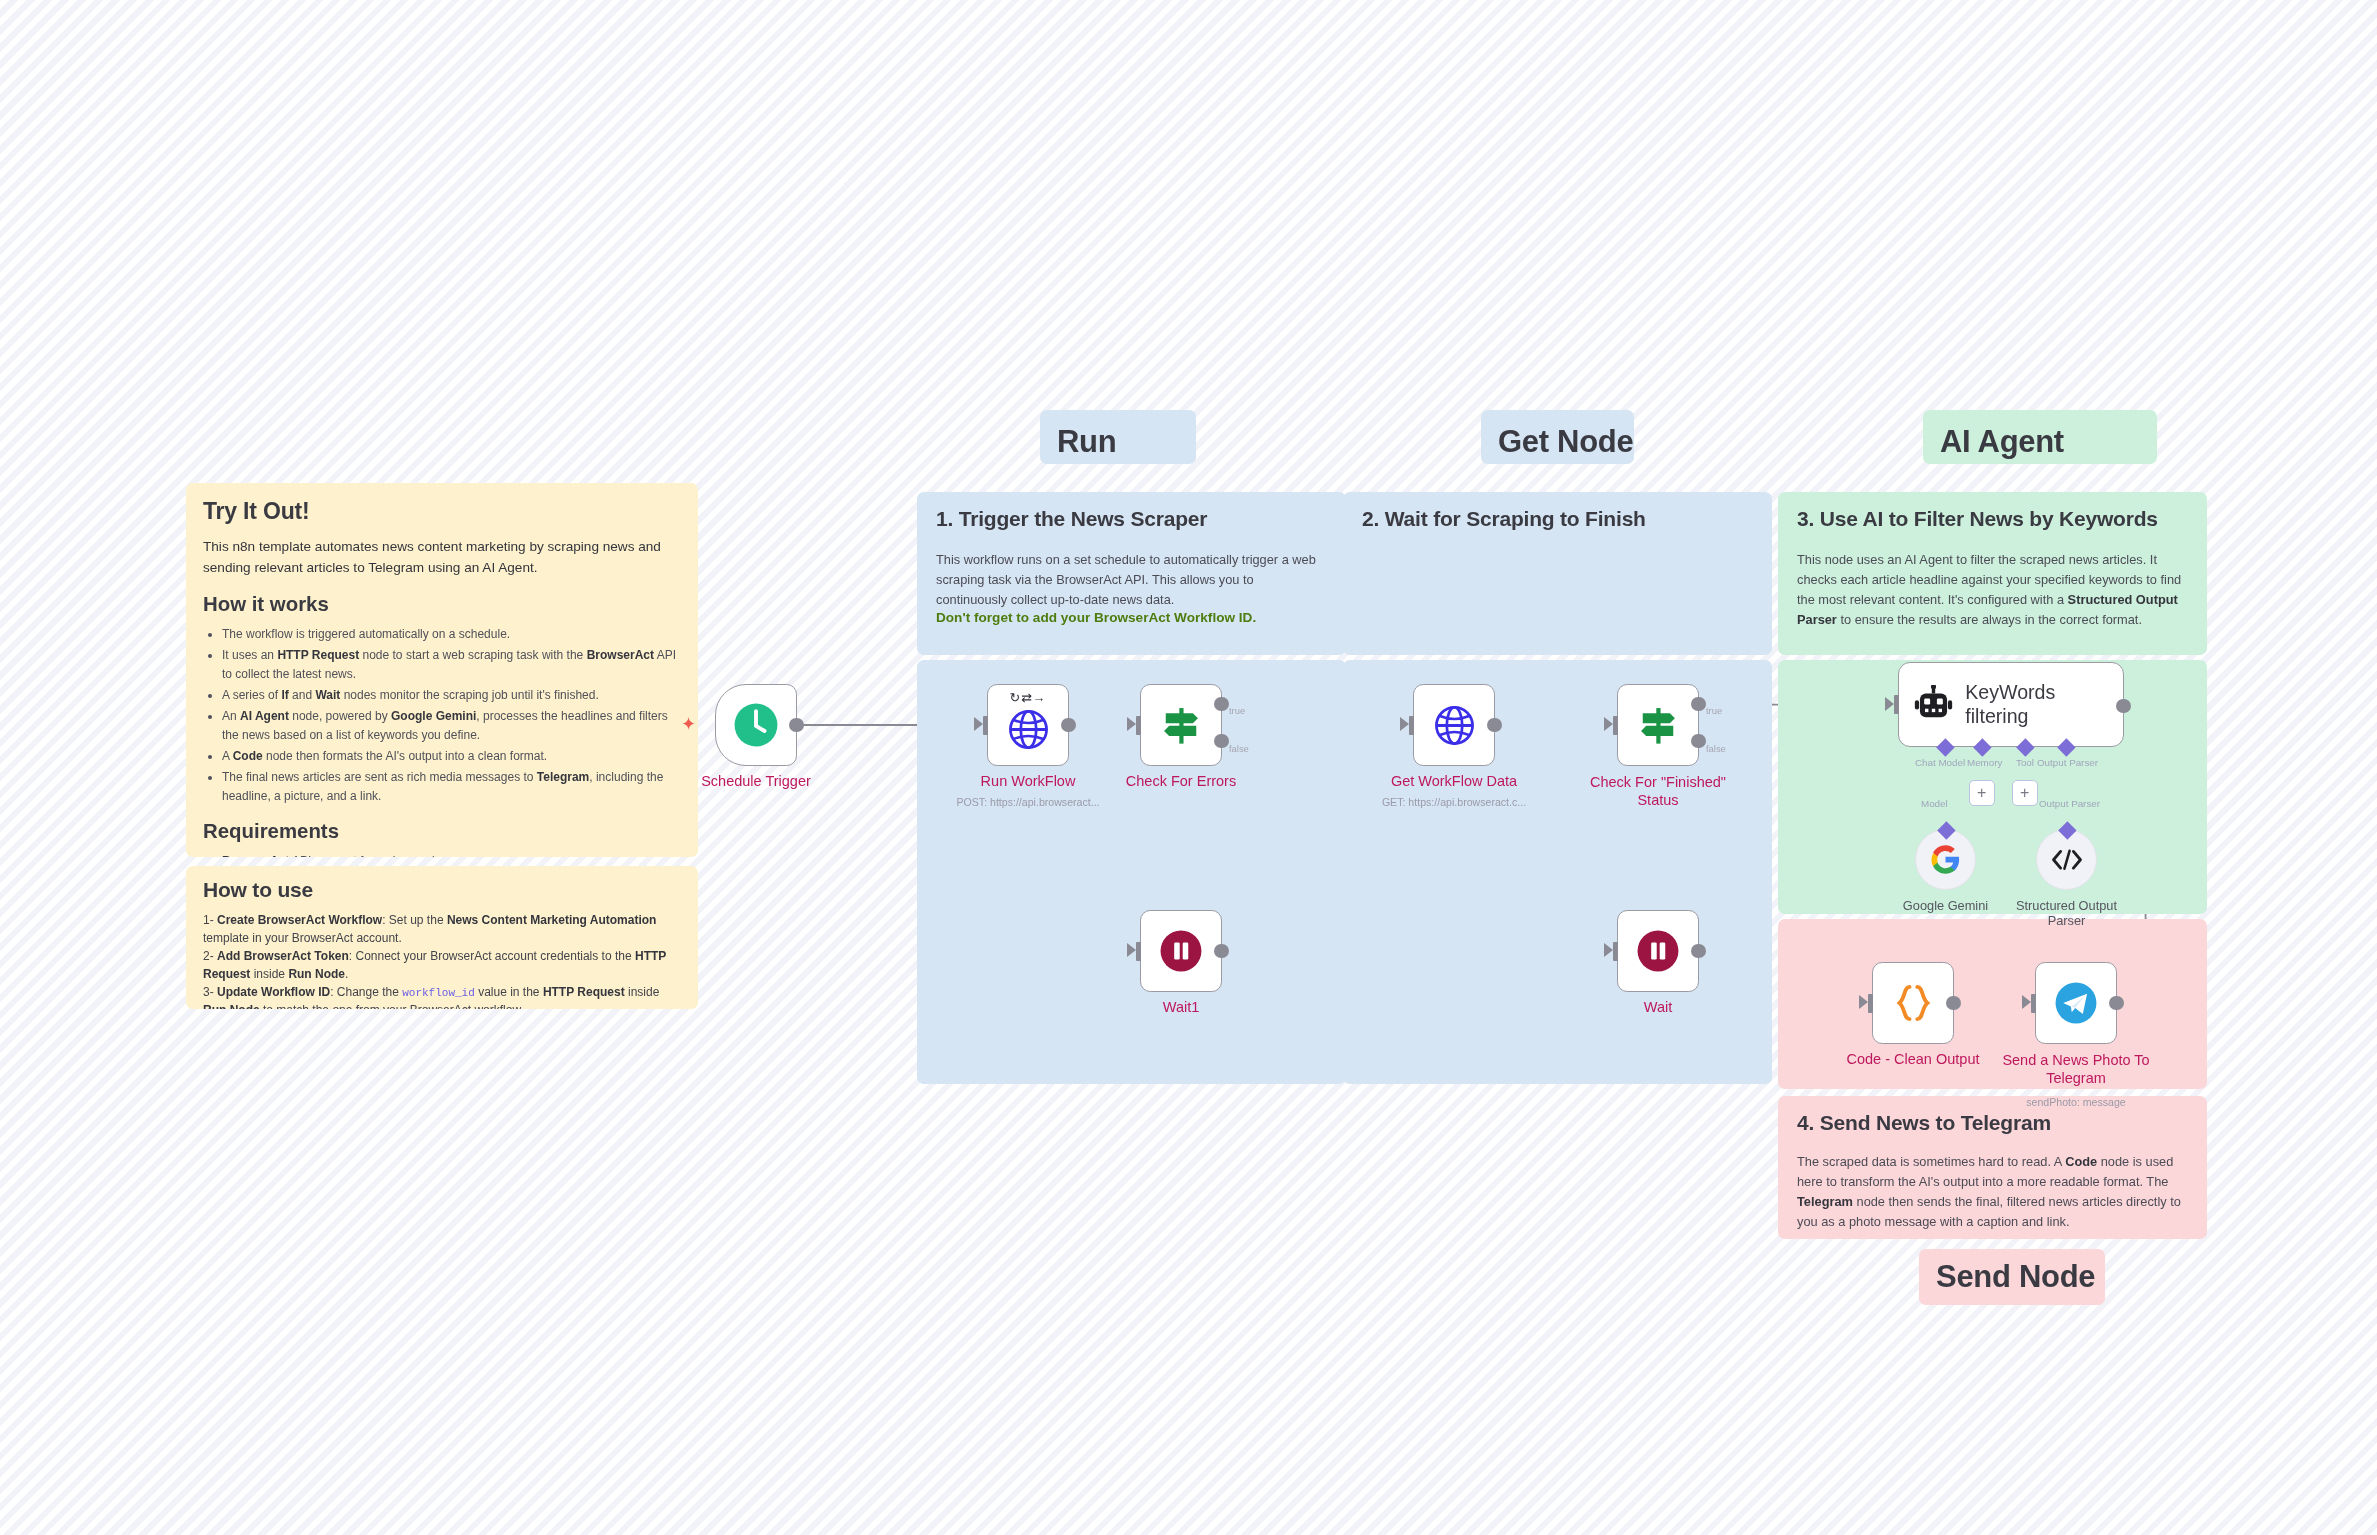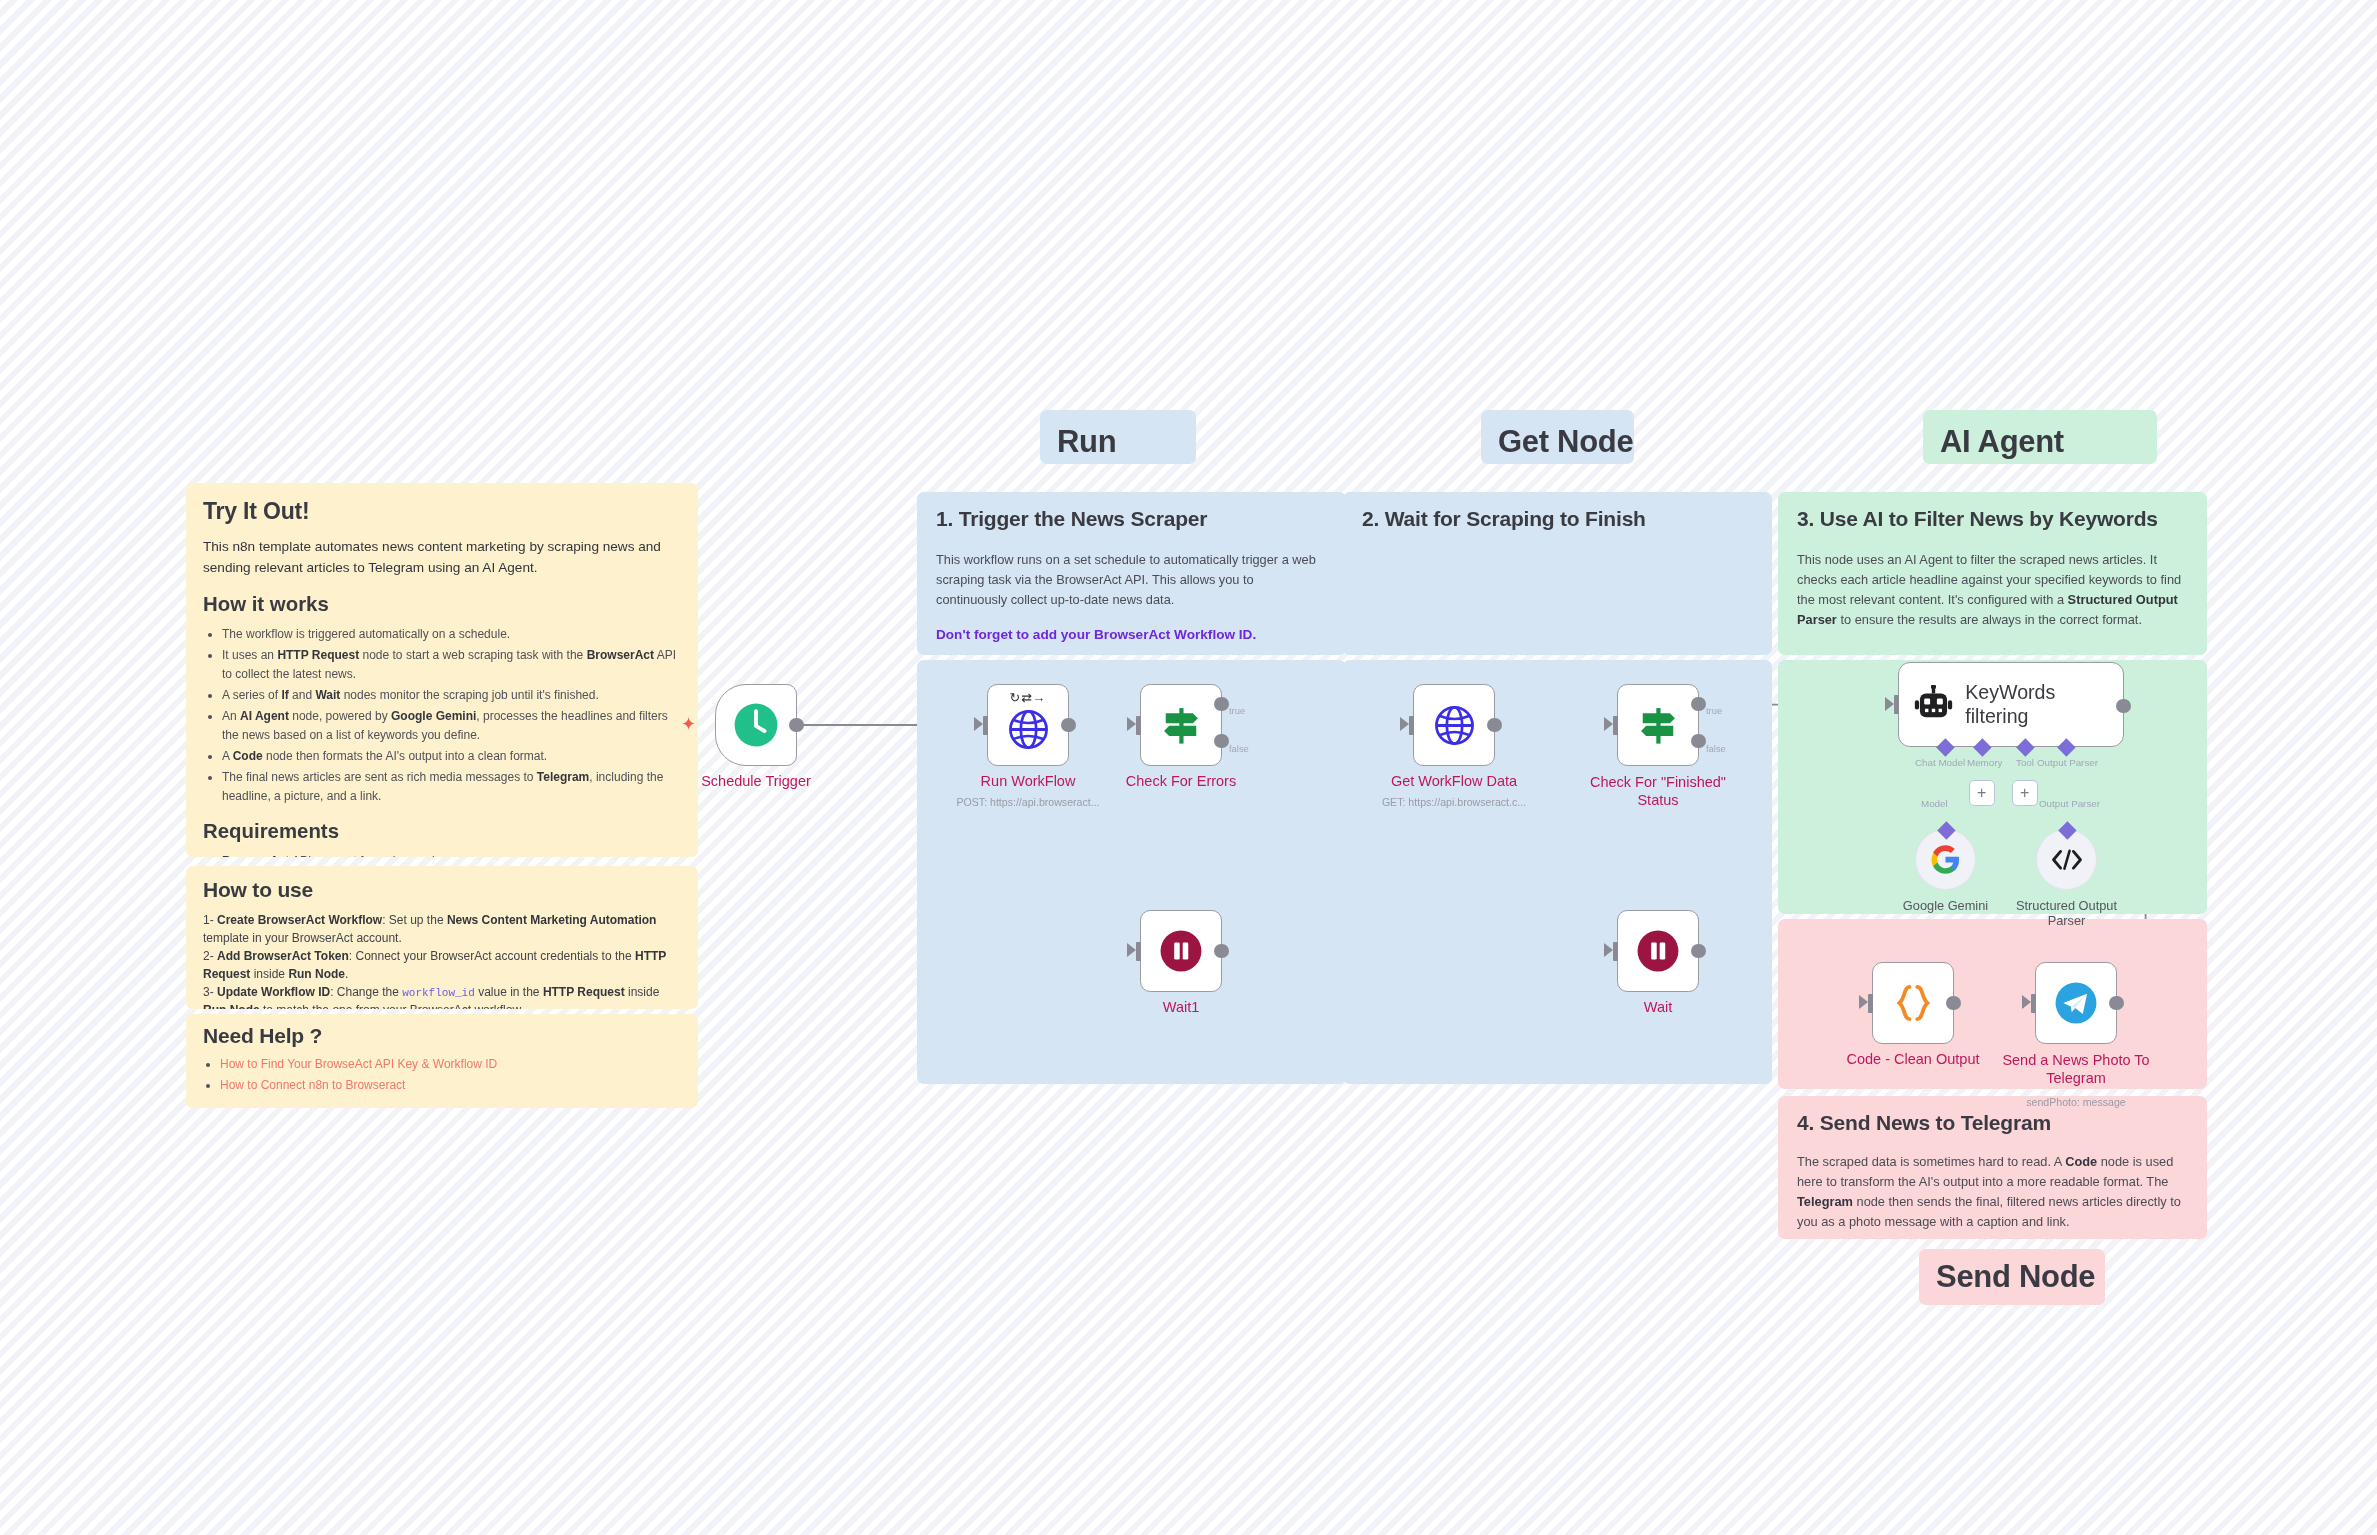--- a/index.html
+++ b/index.html
@@ -225,50 +225,41 @@
 
   <div class="note yellow" style="left:186px; top:866px; width:512px; height:143px;">
     <div class="note-inner" style="padding:12px 17px;">
       <h1 style="font-size:21px; margin-bottom:8.5px;">How to use</h1>
       <p style="font-size:12px; line-height:1.5;">1- <b>Create BrowserAct Workflow</b>: Set up the <b>News Content Marketing Automation</b> template in your BrowserAct account.</p>
       <p style="font-size:12px; line-height:1.5;">2- <b>Add BrowserAct Token</b>: Connect your BrowserAct account credentials to the <b>HTTP Request</b> inside <b>Run Node</b>.</p>
       <p style="font-size:12px; line-height:1.5;">3- <b>Update Workflow ID</b>: Change the <code>workflow_id</code> value in the <b>HTTP Request</b> inside <b>Run Node</b> to match the one from your BrowserAct workflow.</p>
     </div>
   </div>
 
-  <div class="note yellow" style="left:186px; top:1014px; width:512px; height:94px;">
-    <div class="note-inner" style="padding:10.2px 17px;">
-      <h1 style="font-size:21px; margin-bottom:6.8px;">Need Help ?</h1>
-      <ul style="margin-left:17px;">
-        <li><a href="#">How to Find Your BrowseAct API Key &amp; Workflow ID</a></li>
-        <li><a href="#">How to Connect n8n to Browseract</a></li>
-      </ul>
-    </div>
-  </div>
 
   <div class="spark" style="left:681px; top:713px;">✦</div>
 
   <div class="bignote blue" style="left:1040px; top:410px; width:156px; height:54px;">
     <div class="t">Run Node</div>
   </div>
   <div class="bignote blue" style="left:1481px; top:410px; width:153px; height:54px;">
     <div class="t" style="white-space:nowrap;">Get Node</div>
   </div>
   <div class="bignote green" style="left:1923px; top:410px; width:234px; height:54px;">
     <div class="t">AI Agent Node</div>
   </div>
   <div class="bignote pink" style="left:1919px; top:1249px; width:186px; height:56px; display:flex; align-items:center;">
     <div class="t" style="padding:0 17px; white-space:nowrap;">Send Node</div>
   </div>
 
   <div class="note blue" style="left:917px; top:492px; width:429px; height:163px;">
     <div class="note-inner" style="padding:15.3px 19px;">
       <div class="sechdr">1. Trigger the News Scraper</div>
       <div class="secbody">This workflow runs on a set schedule to automatically trigger a web scraping task via the BrowserAct API. This allows you to continuously collect up-to-date news data.</div>
-      <div style="font-size:13.6px; font-weight:700; color:#6d28d9; margin-top:17px;">Don't forget to add your BrowserAct Workflow ID.</div>
+      <div style="font-size:13.6px; font-weight:700; color:#4d7c0f; margin-top:0;">Don't forget to add your BrowserAct Workflow ID.</div>
     </div>
   </div>
   <div class="note blue" style="left:917px; top:660px; width:429px; height:424px;"></div>
 
   <div class="note blue" style="left:1343px; top:492px; width:429px; height:163px;">
     <div class="note-inner" style="padding:15.3px 19px;">
       <div class="sechdr">2. Wait for Scraping to Finish</div>
     </div>
   </div>
   <div class="note blue" style="left:1343px; top:660px; width:429px; height:424px;"></div>

